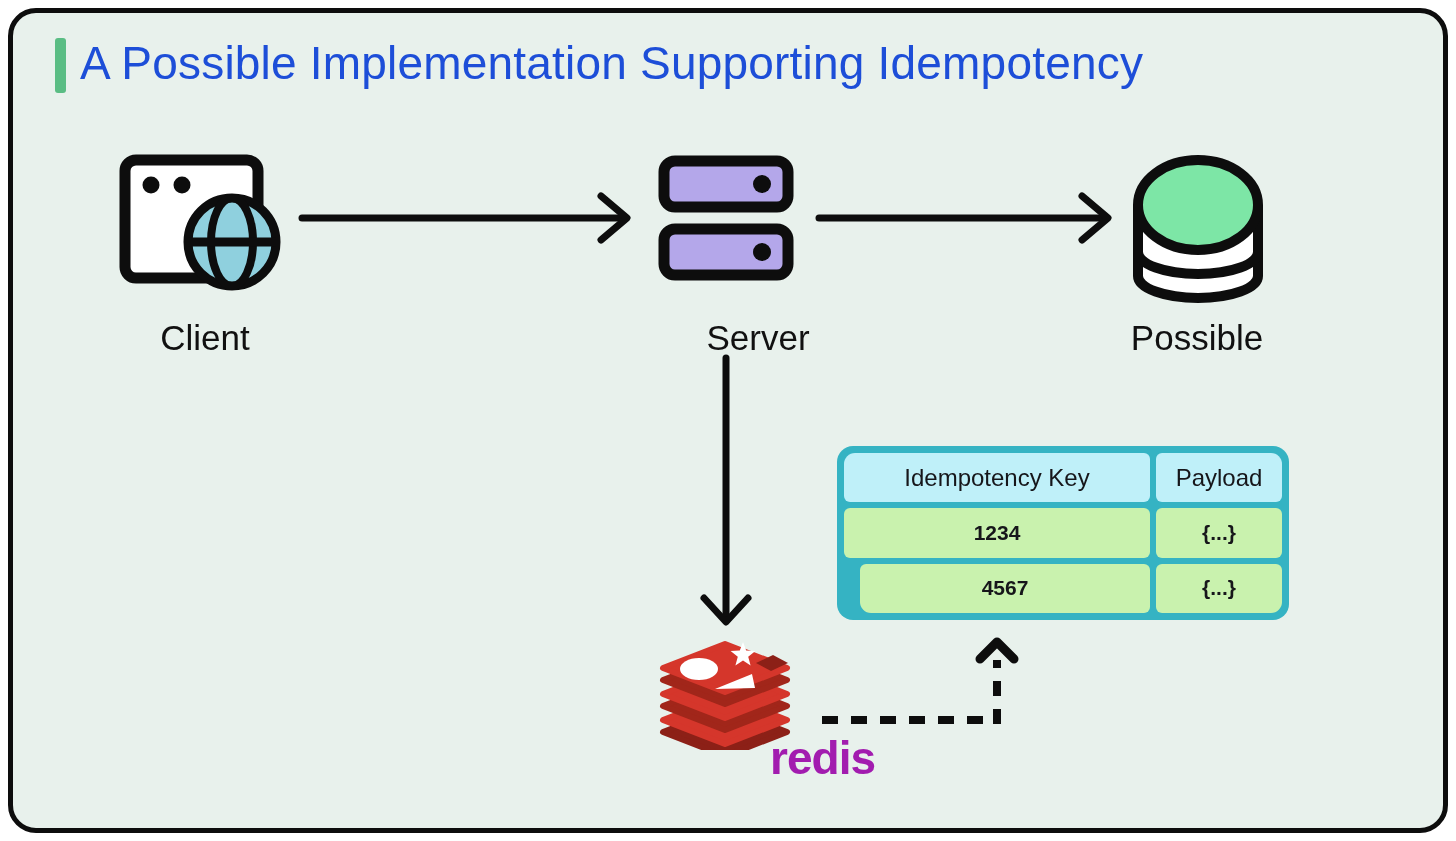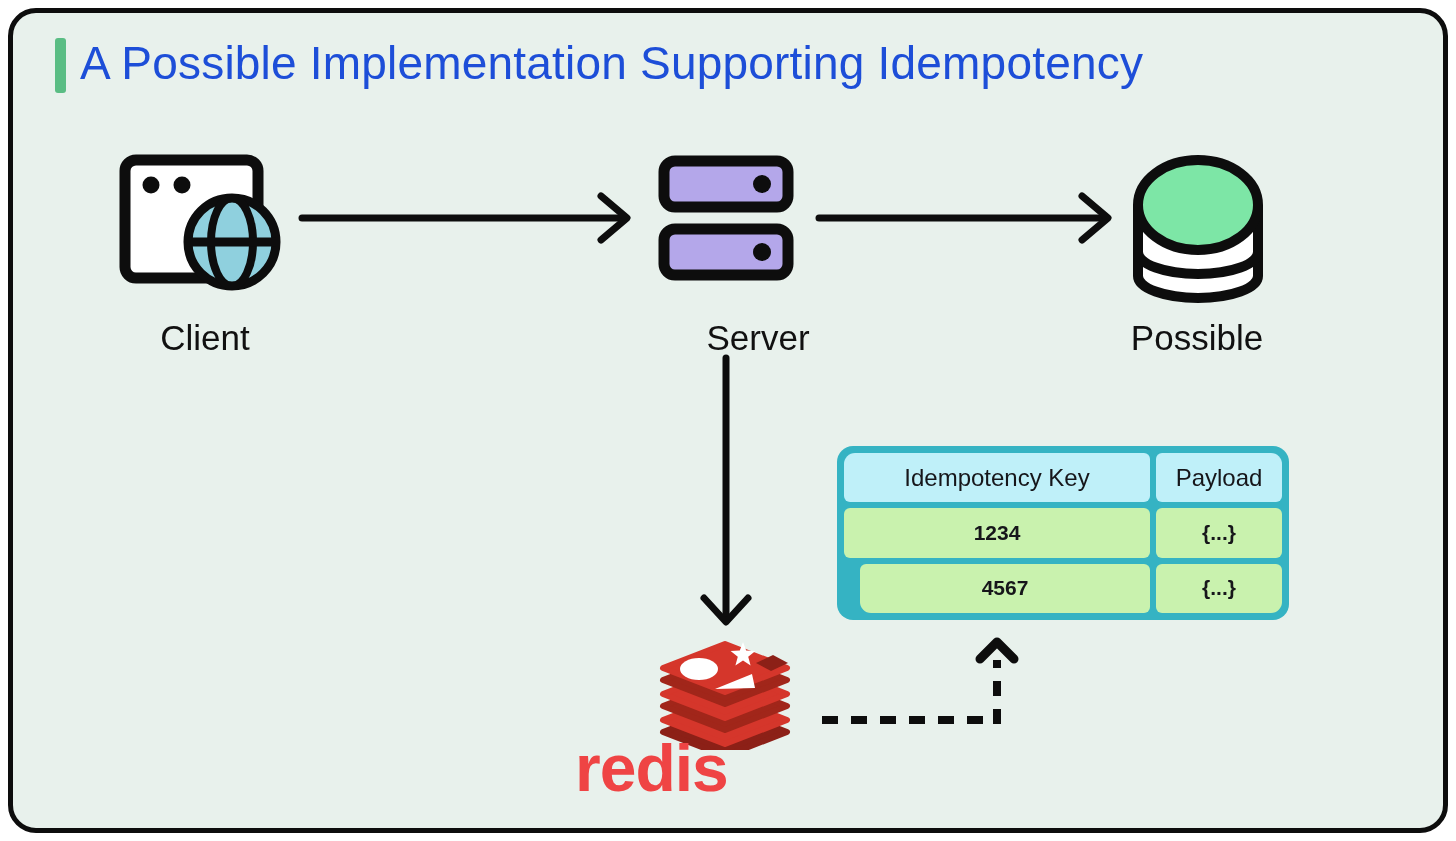--- a/index.html
+++ b/index.html
@@ -39,22 +39,22 @@
     border-radius: 6px; color: #16161a;
   }
   .cell.hdr { background: #bff0f9; font-size: 24px; font-weight: 500; }
   .cell.dat { background: #c9f2ae; font-size: 21px; font-weight: 700; }
   .cell.tl { border-top-left-radius: 11px; }
   .cell.tr { border-top-right-radius: 11px; }
   .cell.bl { border-bottom-left-radius: 11px; margin-left: 16px; }
   .cell.br { border-bottom-right-radius: 11px; }
   .redis-wordmark {
     position: absolute; left: 575px; top: 734px; width: 300px;
-    text-align: left; font-size: 66px; font-weight: 700;
-    letter-spacing: -1px; color: #ef4444; line-height: 1.05;
+    text-align: right; font-size: 46px; font-weight: 700;
+    letter-spacing: -1px; color: #a21caf; line-height: 1.05;
   }
 </style>
 </head>
 <body>
 
 <div class="frame"></div>
 
 <div class="title-bar"></div>
 <h1 class="page-title">A Possible Implementation Supporting Idempotency</h1>
 

